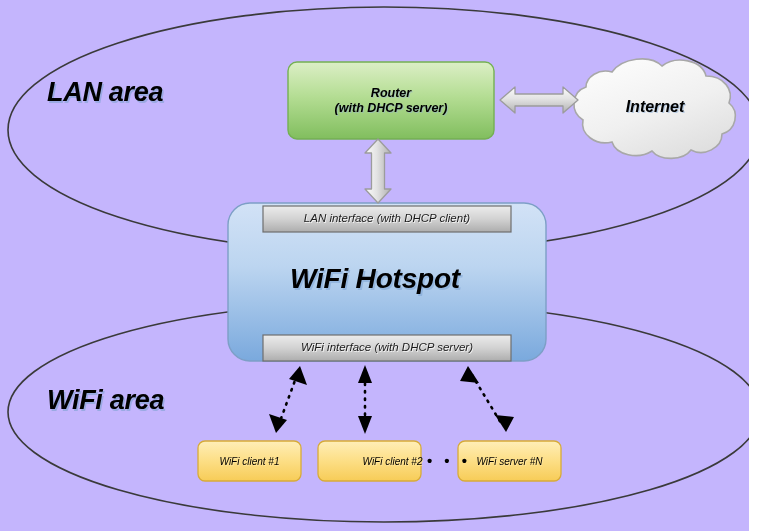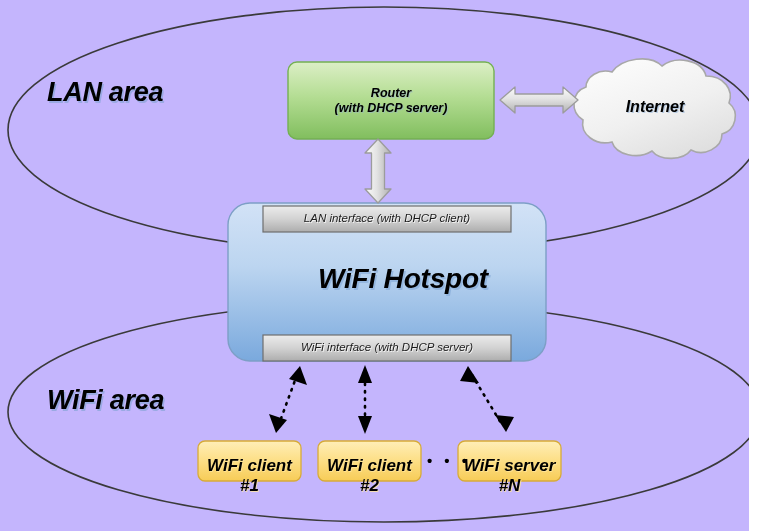--- a/index.html
+++ b/index.html
@@ -53,21 +53,21 @@
     left: 288px; top: 86px; width: 206px;
     font-size: 12.5px; line-height: 15px;
     text-shadow: 1px 1px 0 rgba(150,180,215,0.5);
   }
   #internet-text {
     left: 585px; top: 98px; width: 140px;
     font-size: 16px;
     text-shadow: 1.2px 1.2px 0 rgba(140,175,215,0.55);
   }
   #hotspot-text {
-    left: 244px; top: 263px; width: 318px;
+    left: 216px; top: 263px; width: 318px;
     font-size: 28px; letter-spacing: -0.2px;
     text-shadow: 1.6px 1.6px 0 rgba(120,160,210,0.5);
   }
   .iface-text {
     position: absolute;
     z-index: 7;
     text-align: center;
     font-style: italic;
     font-size: 11.5px;
     color: #1a1a1a;
@@ -75,28 +75,28 @@
     pointer-events: none;
   }
   #lan-iface-text { left: 263px; top: 212px; width: 248px; }
   #wifi-iface-text { left: 263px; top: 341px; width: 248px; }
 
   .client-text {
     position: absolute;
     z-index: 7;
     text-align: center;
     font-style: italic;
-    font-weight: bold;
-    font-size: 17px;
+    font-weight: normal;
+    font-size: 10px;
     color: #000000;
     text-shadow: 0.8px 0.8px 0 rgba(255,230,160,0.8);
     pointer-events: none;
   }
   #client-1-text { left: 198px; top: 456px; width: 103px; }
-  #client-2-text { left: 318px; top: 456px; width: 103px; }
+  #client-2-text { left: 318px; top: 456px; width: 103px; padding-left: 23px; }
   #client-n-text { left: 458px; top: 456px; width: 103px; }
 
   #ellipsis-dots {
     position: absolute;
     z-index: 7;
     left: 424px; top: 452px; width: 50px;
     text-align: center;
     font-size: 15px;
     font-weight: bold;
     letter-spacing: 4px;

